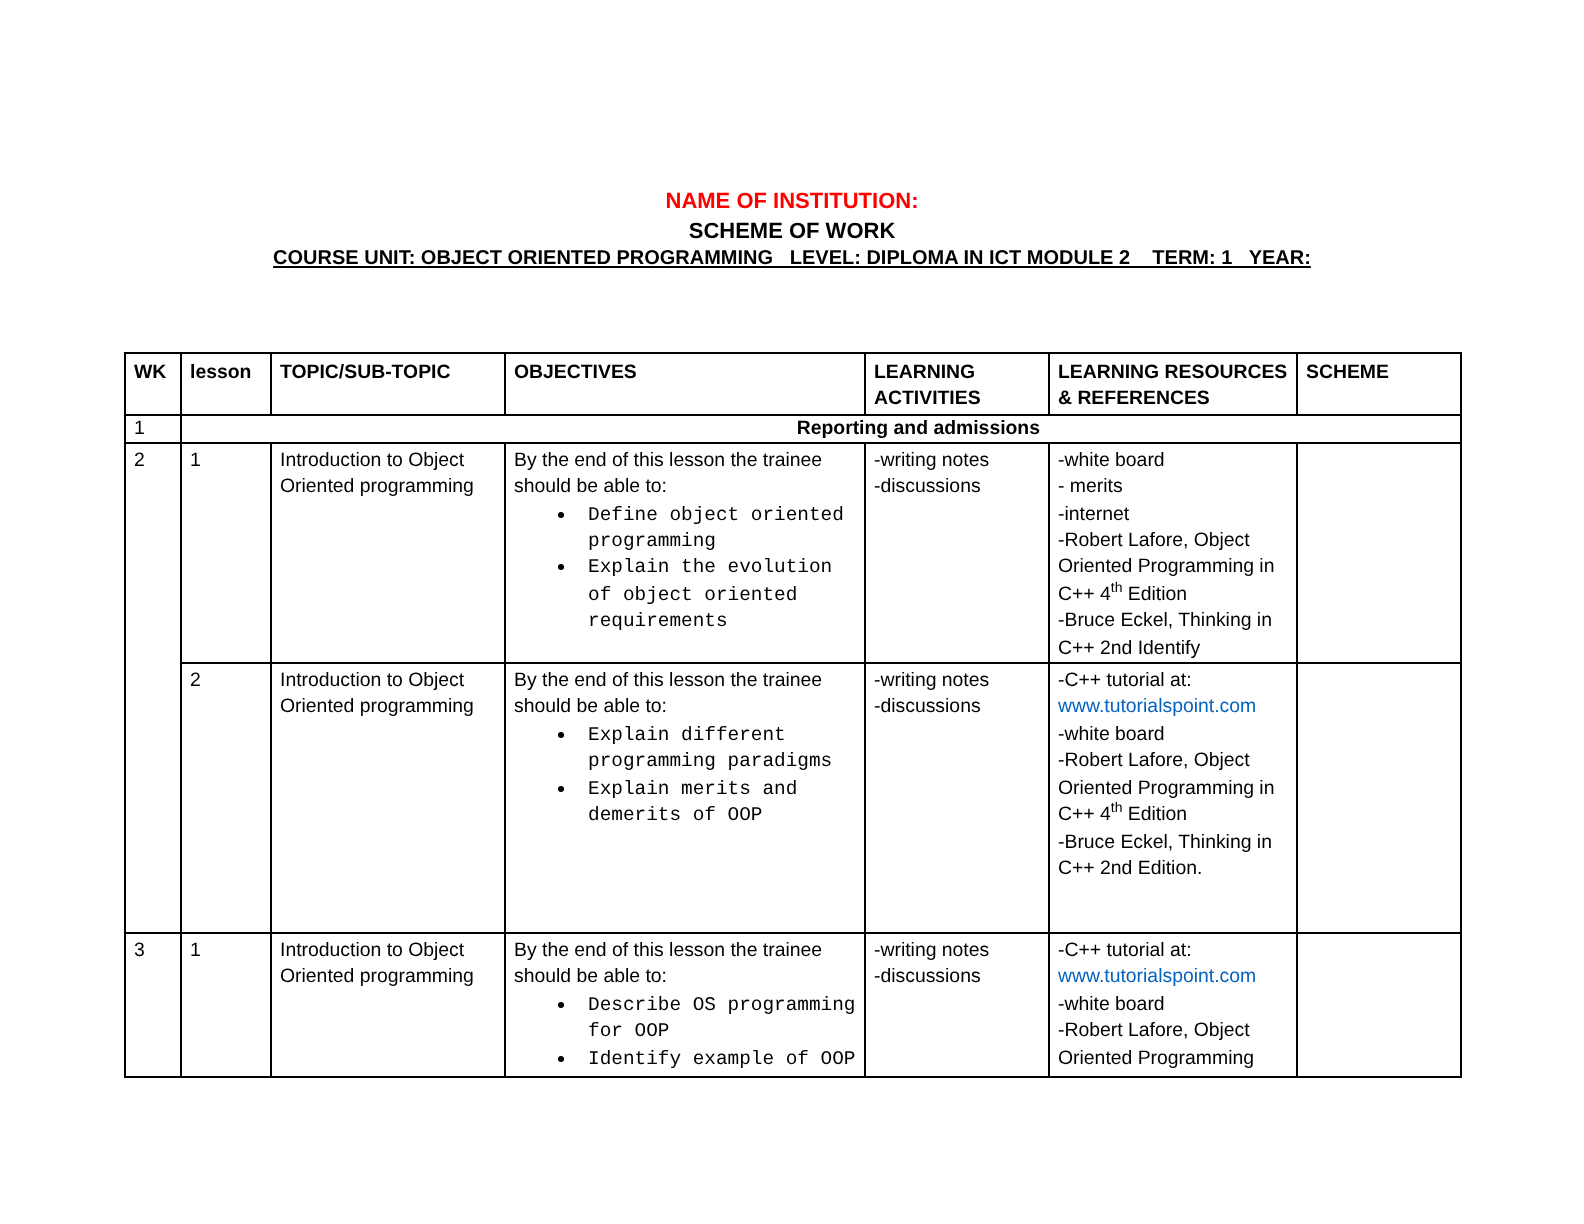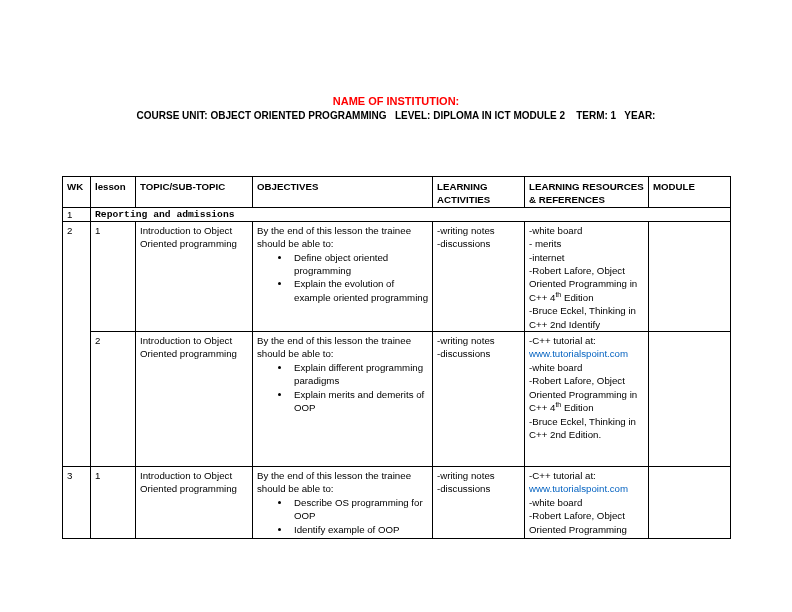--- a/index.html
+++ b/index.html
@@ -4,52 +4,53 @@
 <style>
   * { margin:0; padding:0; box-sizing:border-box; }
   html,body { width:792px; height:612px; background:#ffffff;
               font-family:"Liberation Sans", sans-serif; color:#000; overflow:hidden; }
   .page { position:relative; width:792px; height:492px; background:#fff; }
 
   
   .doc-header { position:absolute; top:94px; left:0; width:792px;
                 text-align:center; font-weight:bold; font-size:11px; line-height:14.6px; }
   .doc-header .institution { color:#FF0000; }
-  .doc-header .course-line { font-size:10px; white-space:pre-wrap; }
+  .doc-header .course-line { font-size:10px; white-space:pre-wrap;text-decoration:underline; }
 
   
   table.sow { position:absolute; left:62px; top:176px; width:668px;
               border-collapse:collapse; table-layout:fixed;
               font-size:9.7px; line-height:13.4px;padding-left:18px; }
   table.sow td { border:1px solid #000; vertical-align:top; padding:2px 3px 0 4px; }
   tr.hdr td { font-weight:bold; height:28px; padding-top:3px; }
   tr.reporting td { height:14px; padding:0 0 0 4px; line-height:13px; }
-  .reporting-title { width:425px; text-align:left; font-weight:bold;font-family:Liberation Mono, monospace; }
+  .reporting-title { width:425px; text-align:right; font-weight:bold; }
   td.wk-mid { vertical-align:middle; padding-top:0; }
 
   tr.r-w2l1 { height:107px; }
   tr.r-w2l2 { height:135px; }
   tr.r-w3l1 { height:72px; }
 
   .clip { height:68px; overflow:hidden; }
 
   ul.bullets { margin:0; padding-left:34px; list-style:disc; }
-  ul.bullets li { padding-left:3px; }
+  ul.bullets li { padding-left:3px;font-family:Liberation Mono, monospace; }
 
   .tline { min-height:13.4px; }
   .sup { font-size:7px; vertical-align:super; line-height:0; }
   .link { color:#0563C1; cursor:pointer; }
 </style>
 </head>
 <body>
 
 <div class="page">
 
   <div class="doc-header">
     <div class="institution">NAME OF INSTITUTION:</div>
+    <div>SCHEME OF WORK</div>
     <div class="course-line">COURSE UNIT: OBJECT ORIENTED PROGRAMMING   LEVEL: DIPLOMA IN ICT MODULE 2    TERM: 1   YEAR:</div>
   </div>
 
   <table class="sow">
     <colgroup>
       <col style="width:28px">
         <col style="width:45px">
         <col style="width:117px">
       <col style="width:180px">
         <col style="width:92px">
@@ -58,39 +59,39 @@
     </colgroup>
 
     <tbody>
         <tr class="hdr">
       <td>WK</td>
       <td>lesson</td>
       <td>TOPIC/SUB-TOPIC</td>
       <td>OBJECTIVES</td>
       <td>LEARNING ACTIVITIES</td>
       <td>LEARNING RESOURCES &amp; REFERENCES</td>
-      <td>MODULE</td>
+      <td>SCHEME</td>
     </tr>
 
     <tr class="reporting">
       <td>1</td>
       <td colspan="6">
         <div class="reporting-title">Reporting and admissions</div>
       </td>
     </tr>
 
     <tr class="r-w2l1">
       <td rowspan="2">2</td>
       <td>1</td>
       <td>Introduction to Object Oriented programming</td>
       <td>
         <div>By the end of this lesson the trainee should be able to:</div>
         <ul class="bullets">
               <li>Define object oriented programming</li>
-              <li>Explain the evolution of example oriented programming</li>
+              <li>Explain the evolution of object oriented requirements</li>
             </ul>
       </td>
       <td>
             <div class="tline">-writing notes</div>
             <div class="tline">-discussions</div>
           </td>
       <td>
             <div class="tline">-white board</div>
             <div class="tline">- merits</div>
             <div class="tline">-internet</div>

